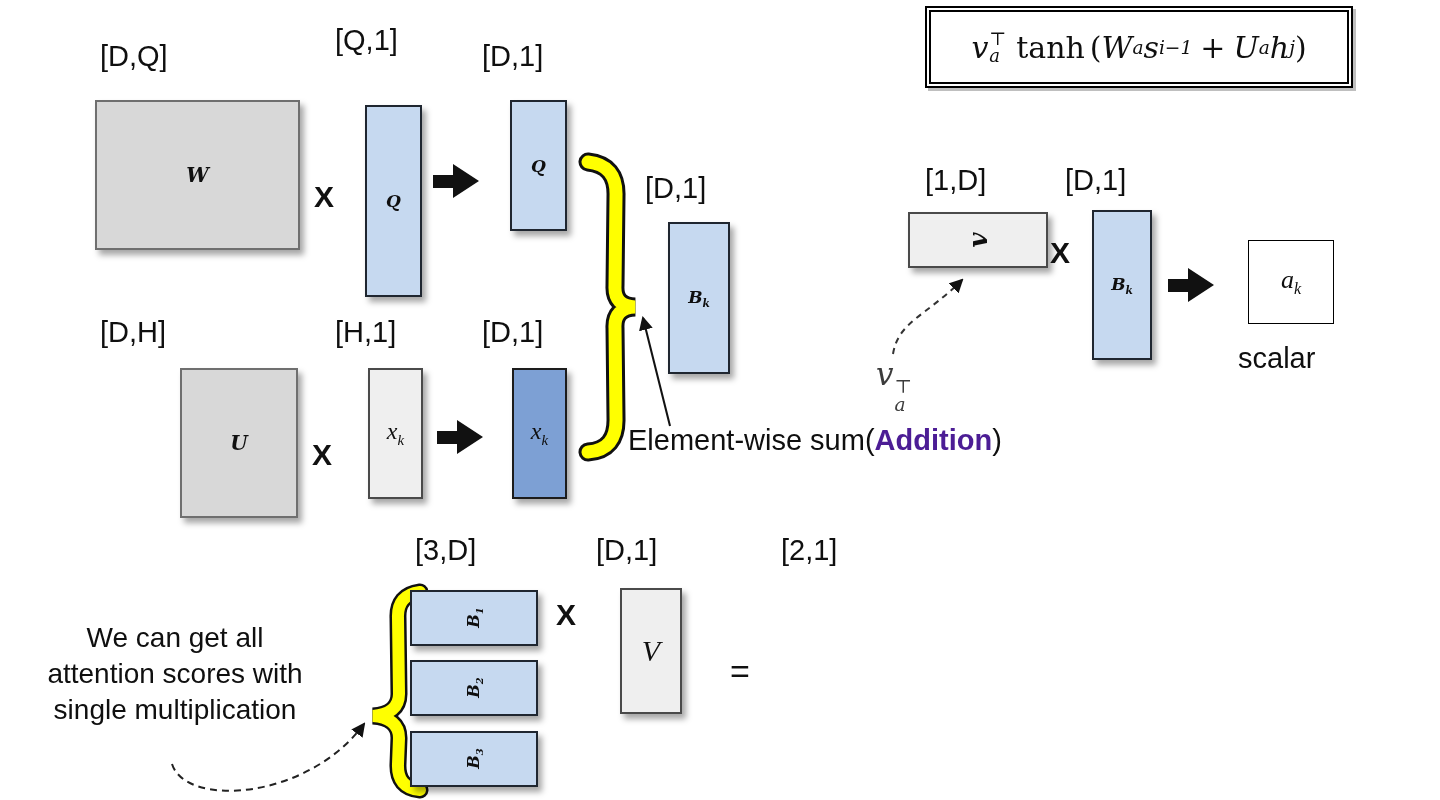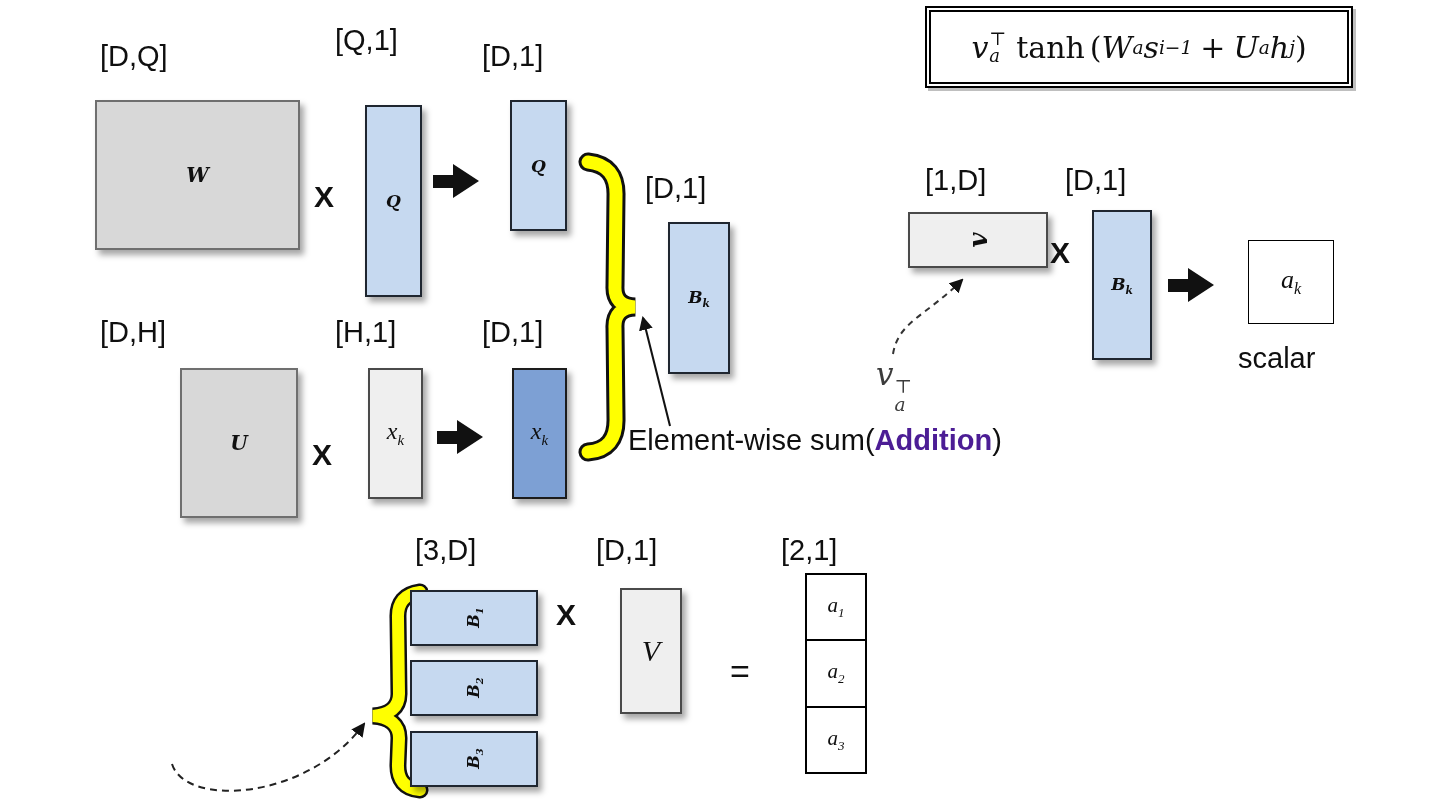--- a/index.html
+++ b/index.html
@@ -168,40 +168,34 @@
     <span class="serifI mlab26"><span>a</span><sub>k</sub></span>
   </div>
   <div class="lbl" style="left:1238px;top:342px;width:110px">scalar</div>
   <div class="va-label" style="left:876px;top:356px">
     <span>v</span><span class="stack">
         <span class="st-sup">⊤</span>
         <span class="st-sub">a</span>
       </span>
   </div>
 
+  <div class="note" style="left:35px;top:620px;width:280px">
+    <div>We can get all</div>
+    <div>attention scores with</div>
+    <div>single multiplication</div>
+  </div>
 
   <div class="mat blue shadow" style="left:410px;top:590px;width:128px;height:56px">
     <span class="rot serifBI" style="font-size:16px"><span>B</span><sub>1</sub></span>
   </div>
   <div class="mat blue shadow" style="left:410px;top:660px;width:128px;height:56px">
     <span class="rot serifBI" style="font-size:16px"><span>B</span><sub>2</sub></span>
   </div>
   <div class="mat blue shadow" style="left:410px;top:731px;width:128px;height:56px">
     <span class="rot serifBI" style="font-size:16px"><span>B</span><sub>3</sub></span>
   </div>
   <div class="op" style="left:556px;top:598px">X</div>
   <div class="mat lightgray shadow" style="left:620px;top:588px;width:62px;height:126px">
     <span class="serifI mlab30">V</span>
   </div>
   <div class="op eq" style="left:730px;top:652px">=</div>
-  <div class="colvec" style="left:805px;top:573px;width:62px;height:201px">
-    <div class="cell">
-        <span class="serifI" style="font-size:21px"><span>a</span><sub>1</sub></span>
-      </div>
-    <div class="cell">
-        <span class="serifI" style="font-size:21px"><span>a</span><sub>2</sub></span>
-      </div>
-    <div class="cell">
-        <span class="serifI" style="font-size:21px"><span>a</span><sub>3</sub></span>
-      </div>
-  </div>
 
 </div>
 
 </body></html>

